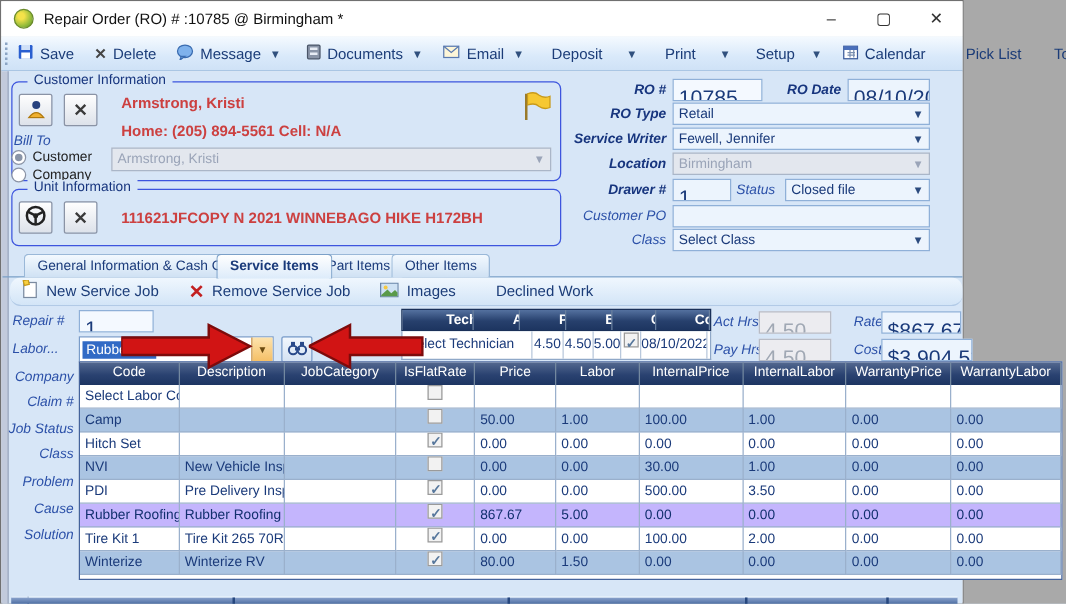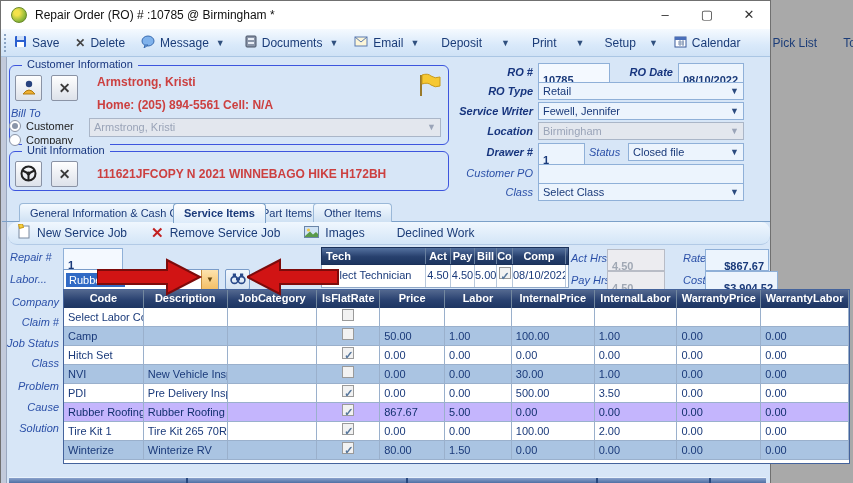--- a/index.html
+++ b/index.html
@@ -34,21 +34,21 @@
   .group-label { position:absolute; top:-8px; left:12px; background:#d7e6f7; padding:0 5px; color:#17357e; font-size:11px; }
 
   .sq-btn { width:27px; height:26px; background:linear-gradient(#fefefe,#dde2ea); border:1px solid #8a93a5; border-radius:2px;
     display:flex; align-items:center; justify-content:center; }
   .xglyph { font-size:14px; font-weight:bold; color:#3a3a3a; }
 
   .red-text { color:#cc4040; font-weight:bold; font-size:12px; white-space:nowrap; }
   .it-label { font-style:italic; color:#2b50a8; font-size:11px; white-space:nowrap; }
   .bold-label { font-style:italic; font-weight:bold; color:#17357e; font-size:11px; white-space:nowrap; text-align:right; }
 
-  .field { background:#ecf4fd; border:1px solid #8fb0d8; font-size:11px; color:#1a3a7a; padding:10px 4px; white-space:nowrap; overflow:hidden;font-weight:bold; }
+  .field { background:#ecf4fd; border:1px solid #8fb0d8; font-size:17px; color:#1a3a7a; padding:5px 4px; white-space:nowrap; overflow:hidden; }
   .combo { background:#ecf4fd; border:1px solid #8fb0d8; font-size:11px; color:#1a3a7a; padding:2px 4px; white-space:nowrap; overflow:hidden; }
   .combo .dd { position:absolute; right:4px; top:3px; font-size:9px; color:#2b4a7e; }
   .combo.disabled { background:#e3e7ee; color:#9aa4b8; border-color:#aab6c8; }
   .combo.disabled .dd { color:#9aa4b8; }
   .num-field { text-align:right; }
   .grey-field { background:#ececf0; border:1px solid #b8bcc6; color:#a0a8b4; }
 
   .radio { display:flex; align-items:center; gap:5px; font-size:11px; color:#222; }
   .radio .circle { width:12px; height:12px; border-radius:50%; border:1px solid #8a93a5; background:#fff; position:relative; }
   .radio .dot { display:none; position:absolute; left:2px; top:2px; width:6px; height:6px; border-radius:50%; background:#8a95a8; }
@@ -69,36 +69,36 @@
   
   .combo-labor { left:62px; top:268px; width:156px; height:21px; background:#fff; border:1px solid #7a9cc9; display:flex; align-items:center; }
   .sel-text { background:#316ac5; color:#fff; padding:1px 3px; margin-left:2px; font-size:11px; white-space:nowrap; overflow:hidden; max-width:128px; }
   .dd-btn { position:absolute; right:0; top:0; width:17px; height:19px; background:linear-gradient(#fde3ae,#f5bf66); border-left:1px solid #c89040;
     display:flex; align-items:center; justify-content:center; font-size:8px; color:#6a4a10; }
   .bino-btn { left:224px; top:268px; width:25px; height:21px; background:linear-gradient(#f2f7fd,#d4e2f2); border:1px solid #7a9cc9; border-radius:2px;
     display:flex; align-items:center; justify-content:center; }
 
   .tech-grid { left:320px; top:246px; width:248px; }
   .tg-head { display:flex; height:18px; background:linear-gradient(#54719f,#27406d 55%,#1d3560); border:1px solid #1a3058; }
-  .tg-head div { color:#fff; font-weight:bold; font-size:11px; text-align:center; line-height:17px; border-right:1px solid #69809f; overflow:hidden; }
+  .tg-head div { color:#fff; font-weight:bold; font-size:11px; text-align:center; line-height:17px; border-right:1px solid #69809f; overflow:hidden;margin-left:31px; }
   .tg-row { display:flex; height:23px; background:#fff; border:1px solid #8fa8c8; border-top:none; }
   .tg-row div { font-size:11px; color:#1a3a7a; line-height:21px; border-right:1px solid #b8c8dc; text-align:center; overflow:hidden; white-space:nowrap; }
   .t0{width:104px; text-align:left !important; padding-left:4px;} .t1{width:25px;} .t2{width:24px;} .t3{width:22px;} .t4{width:16px;} .t5{width:53px;}
 
   .checkbox { width:12px; height:12px; background:#f2f2f2; border:1px solid #9a9a9a; display:inline-block; position:relative; }
   .checkbox .mark { display:none; position:absolute; left:1px; top:-2px; color:#57779c; font-size:11px; font-weight:bold; }
   .checkbox.checked .mark { display:block; }
 
   
   .job-label { width:52px; text-align:right; font-style:italic; color:#2b50a8; font-size:11px; white-space:nowrap; }
 
   
   .popup { left:63px; top:289px; width:787px; background:#fff; border:1px solid #44639c; z-index:40; padding-bottom:3px; }
   .pg-head { display:flex; height:18px; background:linear-gradient(#53688f,#2a4271 55%,#1d3562); }
-  .pg-head div { color:#fff; font-weight:bold; font-size:11px; text-align:center; line-height:17px; border-right:1px solid #73889f; overflow:hidden; }
+  .pg-head div { color:#fff; font-weight:normal; font-size:11px; text-align:center; line-height:17px; border-right:1px solid #73889f; overflow:hidden; }
   .pg-row { display:flex; height:19px; background:#fff; }
   .pg-row.alt { background:#aac4e2; }
   .pg-row.checked { background:#c4b5fd; }
   .pg-row.checked div { color:#12306e; }
   .pg-row div { font-size:11px; color:#1a3a7a; line-height:18px; padding-left:4px; border-right:1px solid #9ab0cc; border-bottom:1px solid #9ab0cc; overflow:hidden; white-space:nowrap; }
   .cb-cell { text-align:center; padding-left:0 !important; }
   .c0{width:80px;} .c1{width:84px;} .c2{width:90px;} .c3{width:63px;} .c4{width:65px;} .c5{width:67px;}
   .c6{width:83px;} .c7{width:83px;} .c8{width:84px;} .c9{width:88px;}
 
   
@@ -236,21 +236,21 @@
     <span>Customer</span>
   </div>
   <div class="abs radio" style="left:8px; top:133px;">
     <span class="circle"></span>
     <span>Company</span>
   </div>
   <div class="abs combo disabled" style="left:88px; top:117px; width:352px; height:19px;">
     <span>Armstrong, Kristi</span><span class="dd">▼</span>
   </div>
 
-  <div class="abs groupbox" style="left:8px; top:150px; width:440px; height:40px;">
+  <div class="abs groupbox" style="left:8px; top:150px; width:440px; height:46px;">
     <span class="group-label">Unit Information</span>
   </div>
   <div class="abs sq-btn" style="left:14px; top:160px;">
     <span>
       <svg width="17" height="17">
           <circle cx="8.5" cy="8.5" r="7" fill="none" stroke="#222" stroke-width="2"></circle>
           <circle cx="8.5" cy="8.5" r="2" fill="#222"></circle>
           <line x1="8.5" y1="8.5" x2="8.5" y2="15" stroke="#222" stroke-width="2"></line>
           <line x1="8.5" y1="8.5" x2="2.5" y2="5.5" stroke="#222" stroke-width="2"></line>
           <line x1="8.5" y1="8.5" x2="14.5" y2="5.5" stroke="#222" stroke-width="2"></line>

